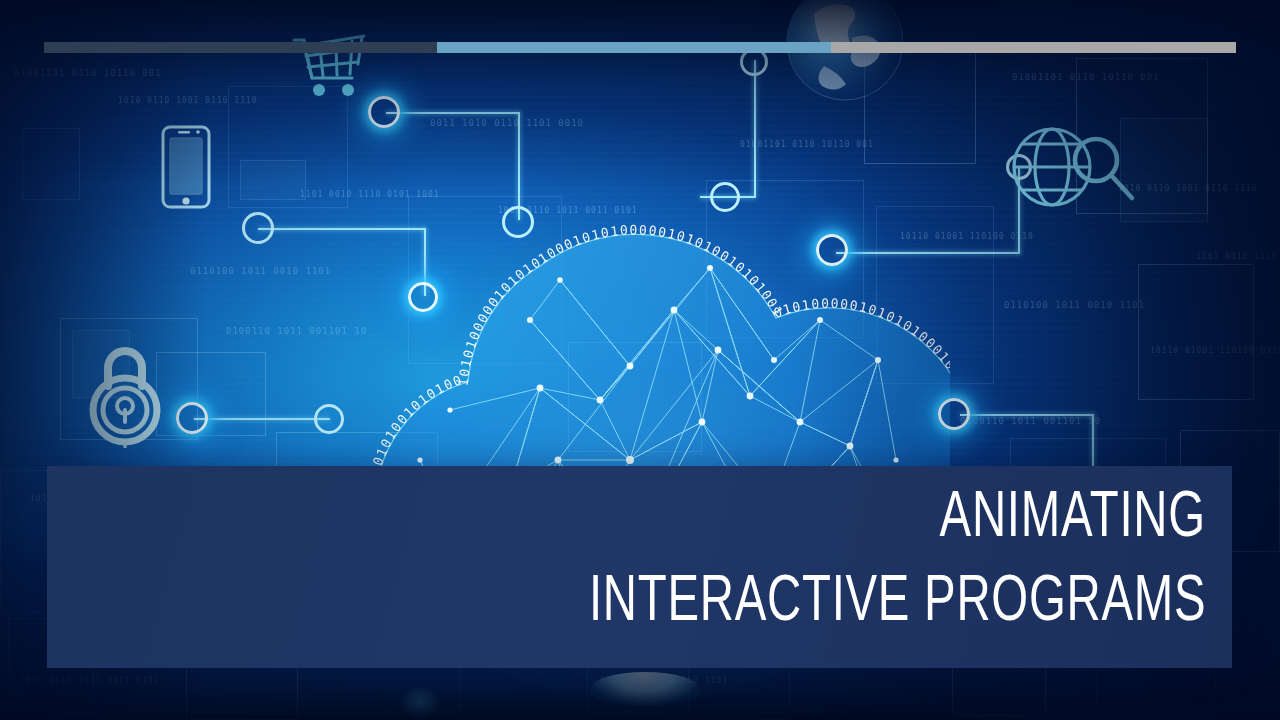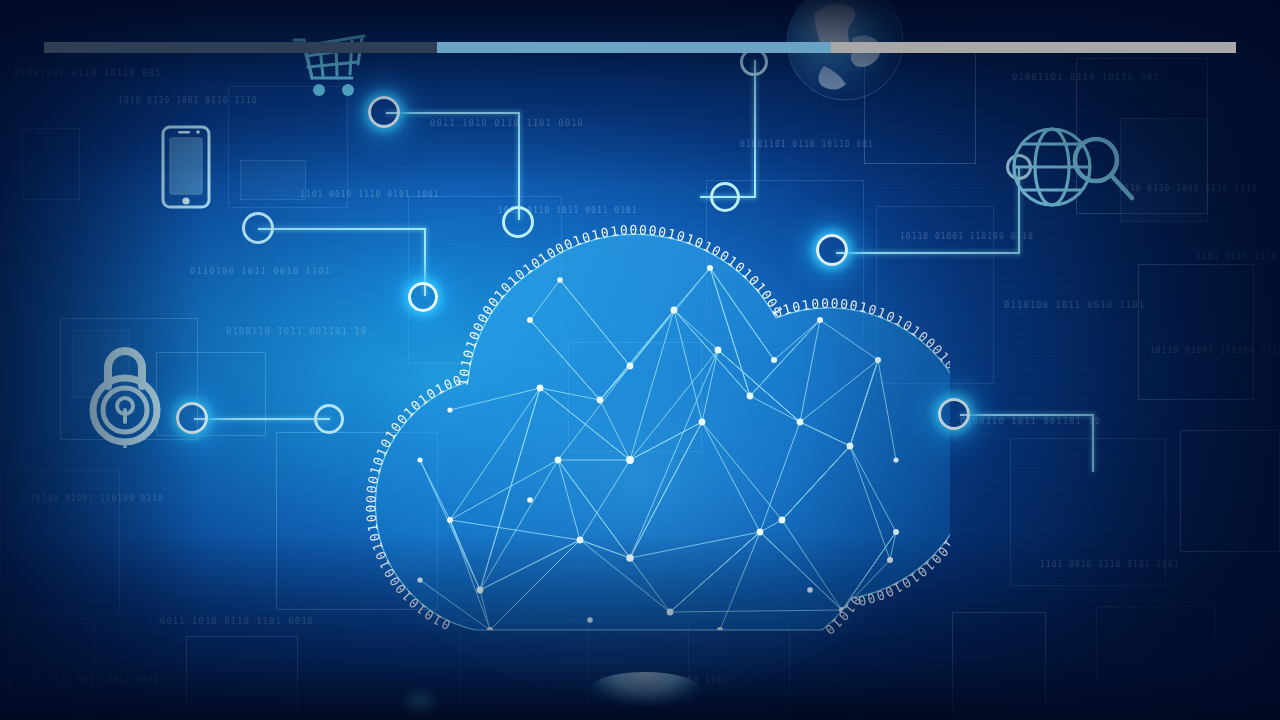--- a/index.html
+++ b/index.html
@@ -440,14 +440,18 @@
   </div>
 
   <div class="bg-vign"></div>
 
   <div id="progress-bar">
     <div id="pb-played" style="flex:33"></div>
     <div id="pb-buffer" style="flex:33"></div>
     <div id="pb-rest" style="flex:34"></div>
   </div>
 
+  <div id="title-banner">
+    <div id="title-line1">ANIMATING</div>
+    <div id="title-line2">INTERACTIVE PROGRAMS</div>
+  </div>
 
 </div>
 
 </body></html>

